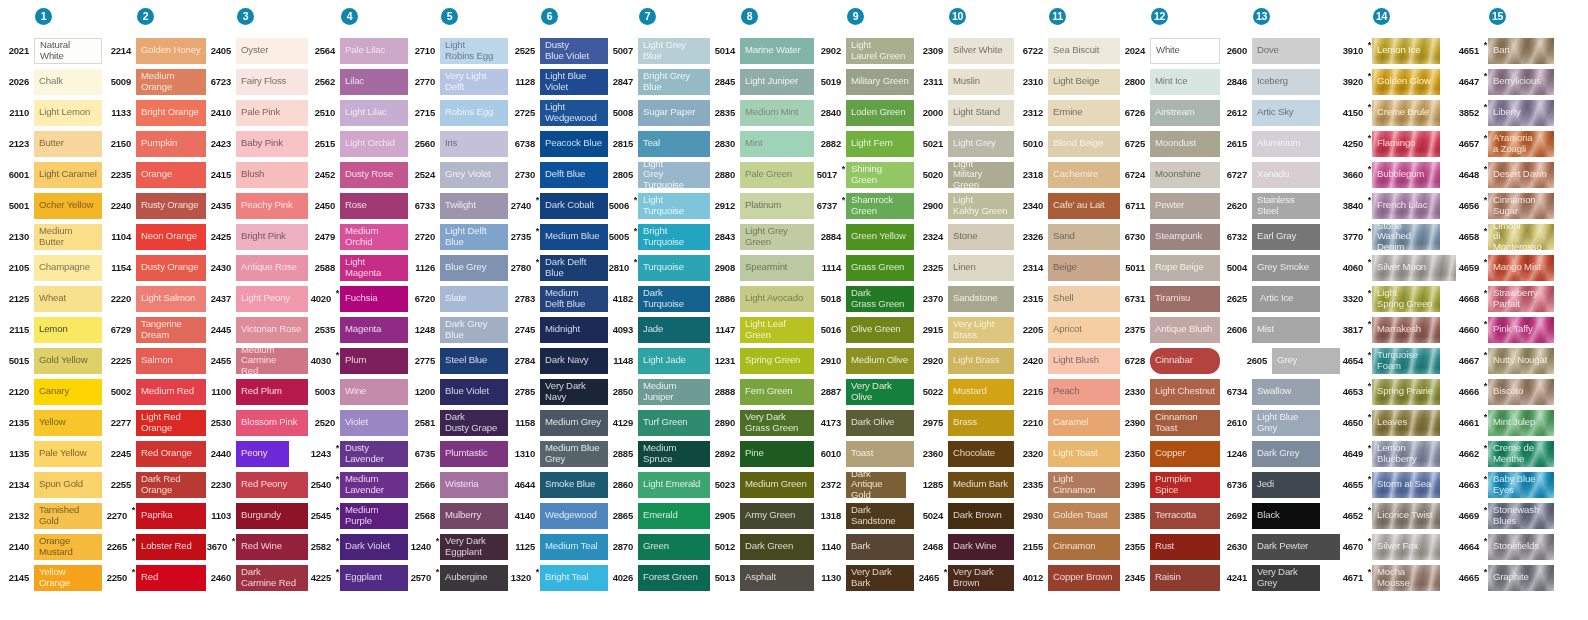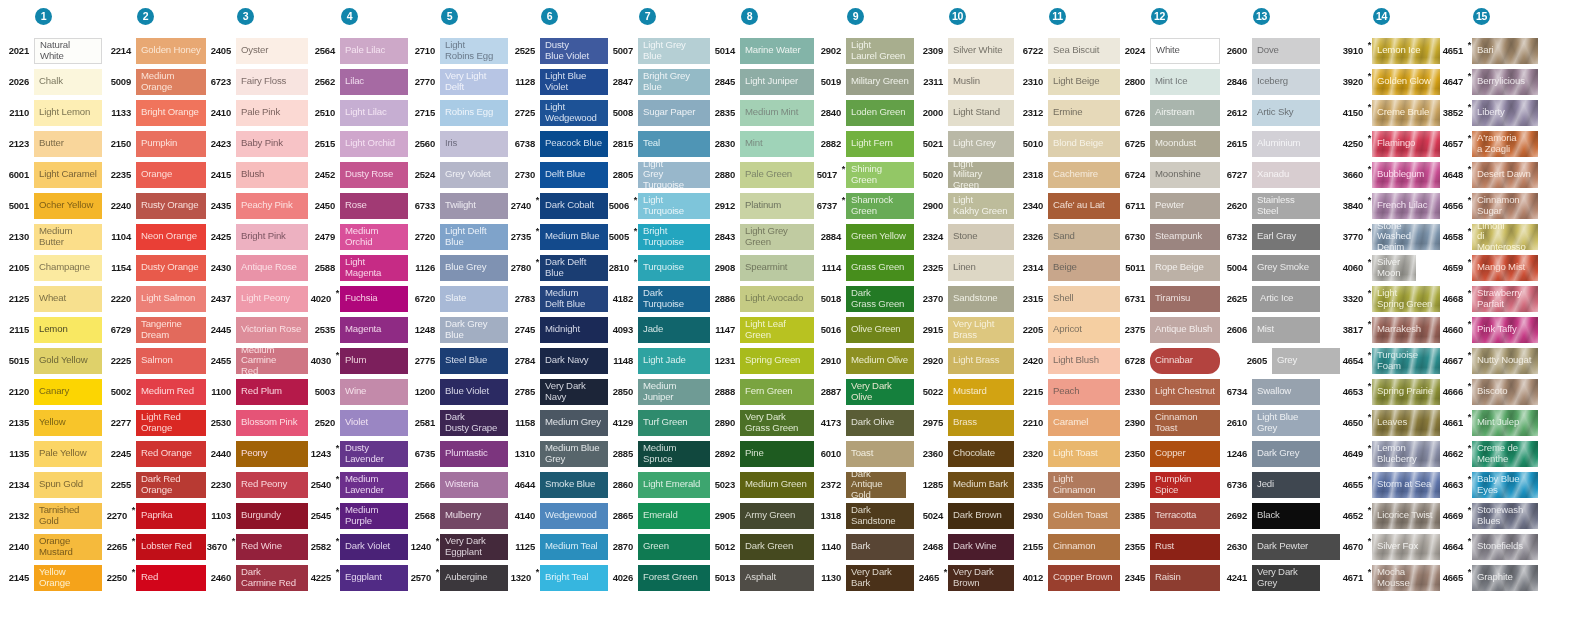--- a/index.html
+++ b/index.html
@@ -424,21 +424,21 @@
           </div>
         </div>
         <div class="row">
           <div class="code" style="width: 30px;"><span>2530</span></div>
           <div class="swatch" style="width: 72px; background: rgb(229, 84, 119); color: rgb(252, 217, 224);">
             <span class="nm">Blossom Pink</span>
           </div>
         </div>
         <div class="row">
           <div class="code" style="width: 30px;"><span>2440</span></div>
-          <div class="swatch" style="width: 72px; background: #a16207; color: rgb(250, 219, 223);">
+          <div class="swatch" style="width: 53px; background: #6d28d9; color: rgb(250, 219, 223);">
             <span class="nm">Peony</span>
           </div>
         </div>
         <div class="row">
           <div class="code" style="width: 30px;"><span>2230</span></div>
           <div class="swatch" style="width: 72px; background: rgb(192, 61, 76); color: rgb(249, 214, 218);">
             <span class="nm">Red Peony</span>
           </div>
         </div>
         <div class="row">
@@ -1649,21 +1649,21 @@
         </div>
         <div class="row">
           <div class="code has-star" style="width: 32px;"><span>3770</span><span class="star">*</span></div>
           <div class="swatch metal" style="width: 68px; background: rgb(125, 149, 173); color: rgb(234, 239, 244);">
             <span class="nm">Stone Washed
 Denim</span>
           </div>
         </div>
         <div class="row">
           <div class="code has-star" style="width: 32px;"><span>4060</span><span class="star">*</span></div>
-          <div class="swatch metal" style="width: 44px; background: rgb(169, 168, 162); color: rgb(240, 240, 238);">
+          <div class="swatch metal" style="width: 84px; background: rgb(169, 168, 162); color: rgb(240, 240, 238);">
             <span class="nm">Silver Moon</span>
           </div>
         </div>
         <div class="row">
           <div class="code has-star" style="width: 32px;"><span>3320</span><span class="star">*</span></div>
           <div class="swatch metal" style="width: 68px; background: rgb(168, 168, 60); color: rgb(240, 240, 212);">
             <span class="nm">Light
 Spring Green</span>
           </div>
         </div>

